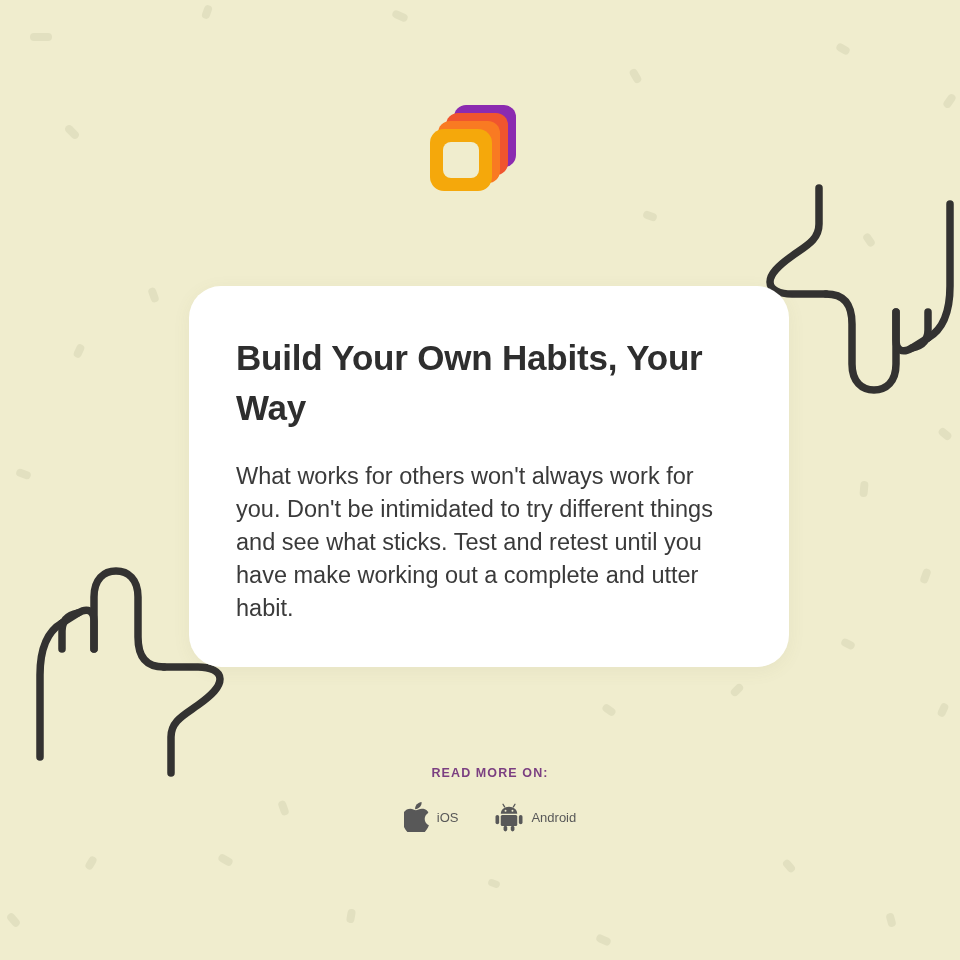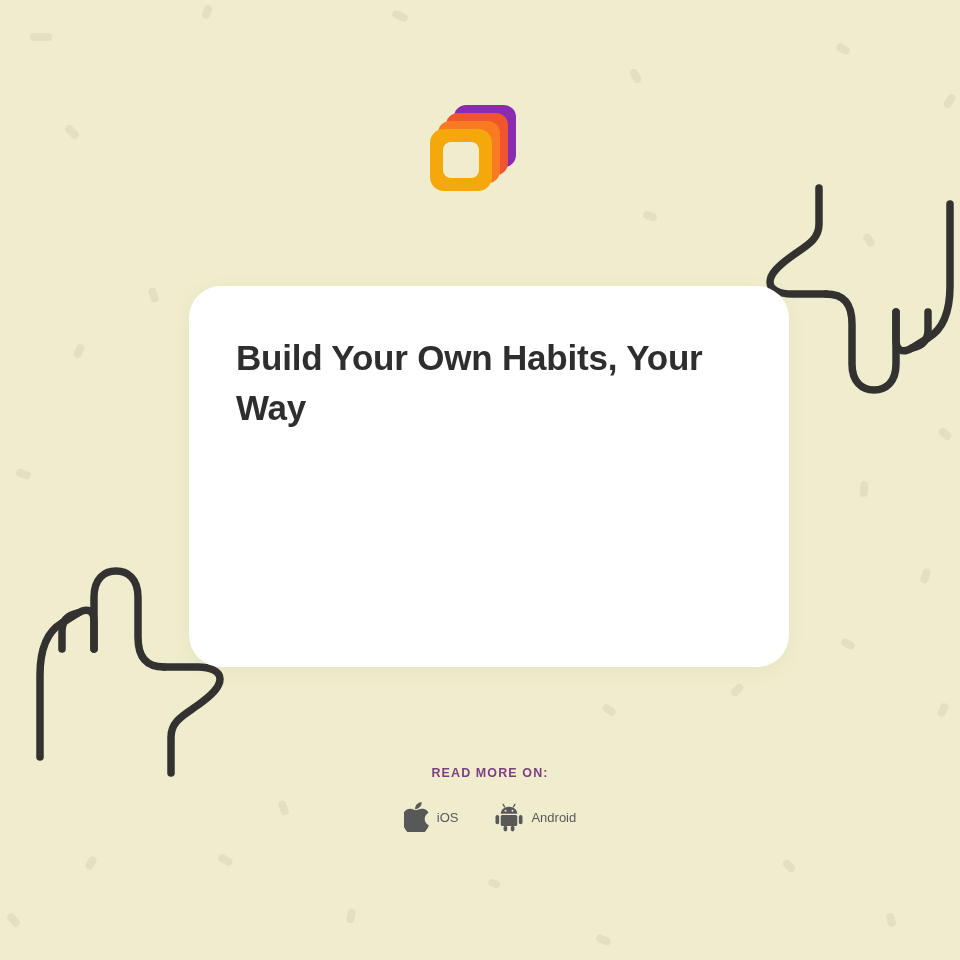--- a/index.html
+++ b/index.html
@@ -203,20 +203,21 @@
       <path d="M57 10 L57 46 C57 62 44 68 30 78 C16 88 8 96 8 104 C8 112 18 116 30 116 L64 116"></path>
       <path d="M64 116 C82 116 90 126 90 146 L90 186 C90 204 100 212 112 212 C124 212 134 204 134 186 L134 134"></path>
       <path d="M134 134 L134 162 C134 172 140 176 150 170 L166 160"></path>
       <path d="M166 134 L166 152 C166 162 160 168 150 170"></path>
       <path d="M188 26 L188 108 C188 134 180 152 166 160"></path>
     </g>
   </svg>
 
   <div id="quote-card">
     <h1 id="quote-title">Build Your Own Habits, Your Way</h1>
+    <p id="quote-body">What works for others won't always work for you. Don't be intimidated to try different things and see what sticks. Test and retest until you have make working out a complete and utter habit.</p>
   </div>
 
   <div id="footer">
 
     <div id="read-more-label">READ MORE ON:</div>
 
 
     <div id="store-badges">
 
       <div class="store-badge">

